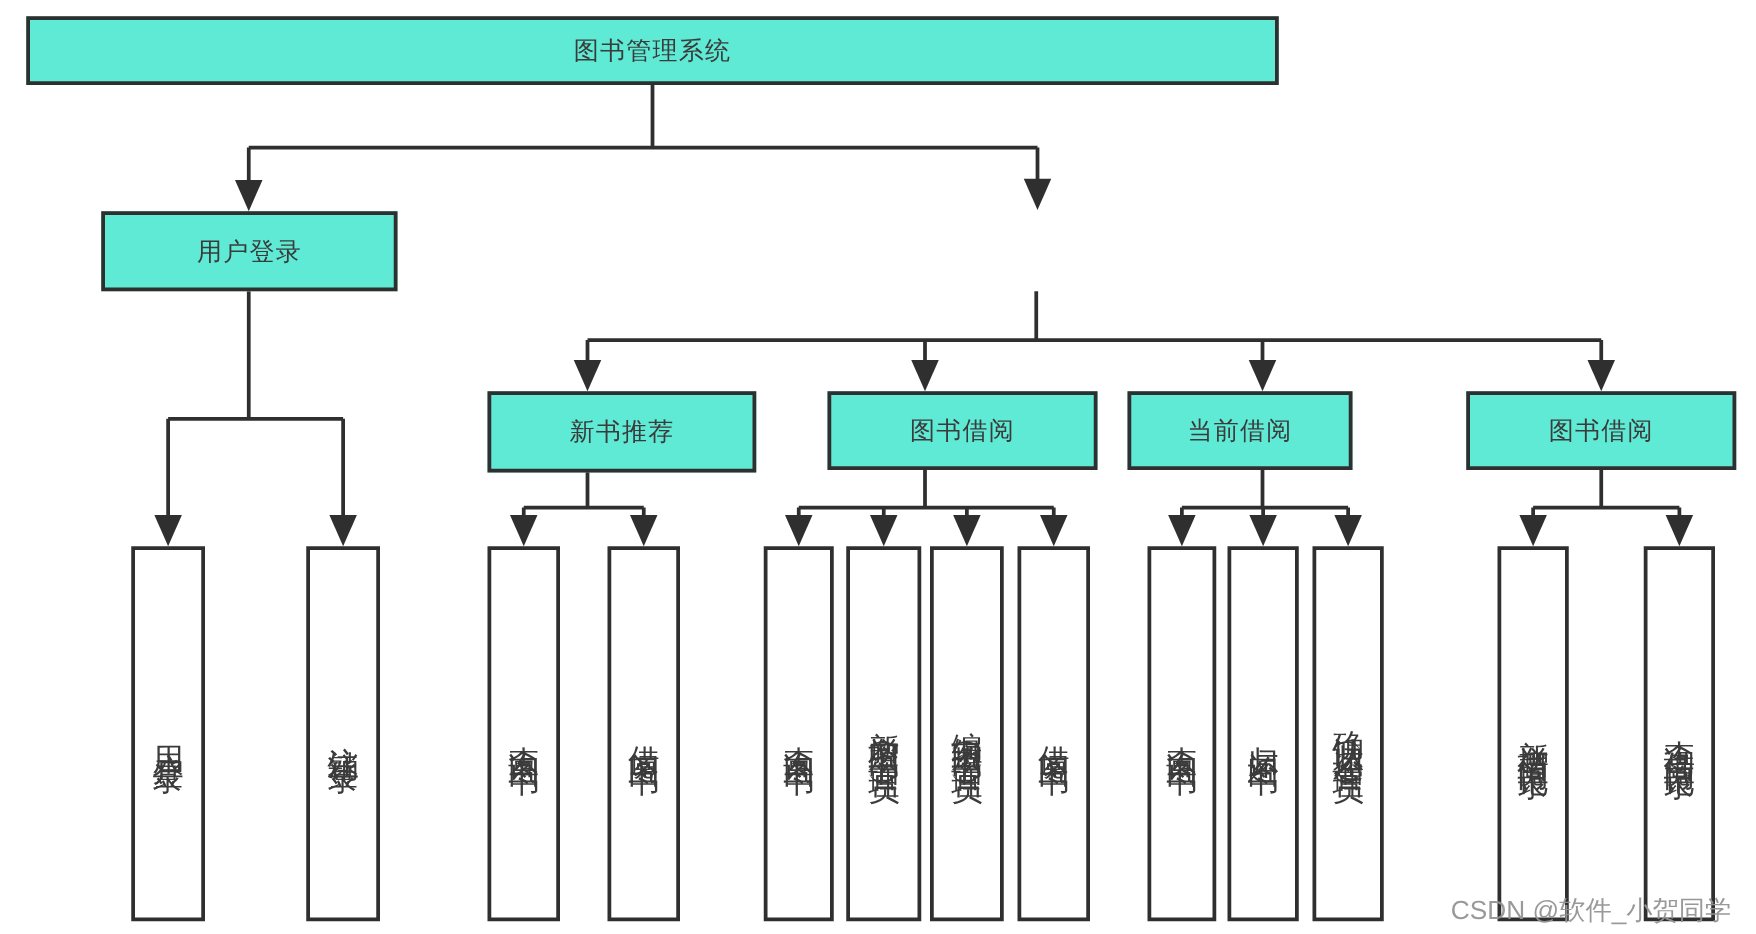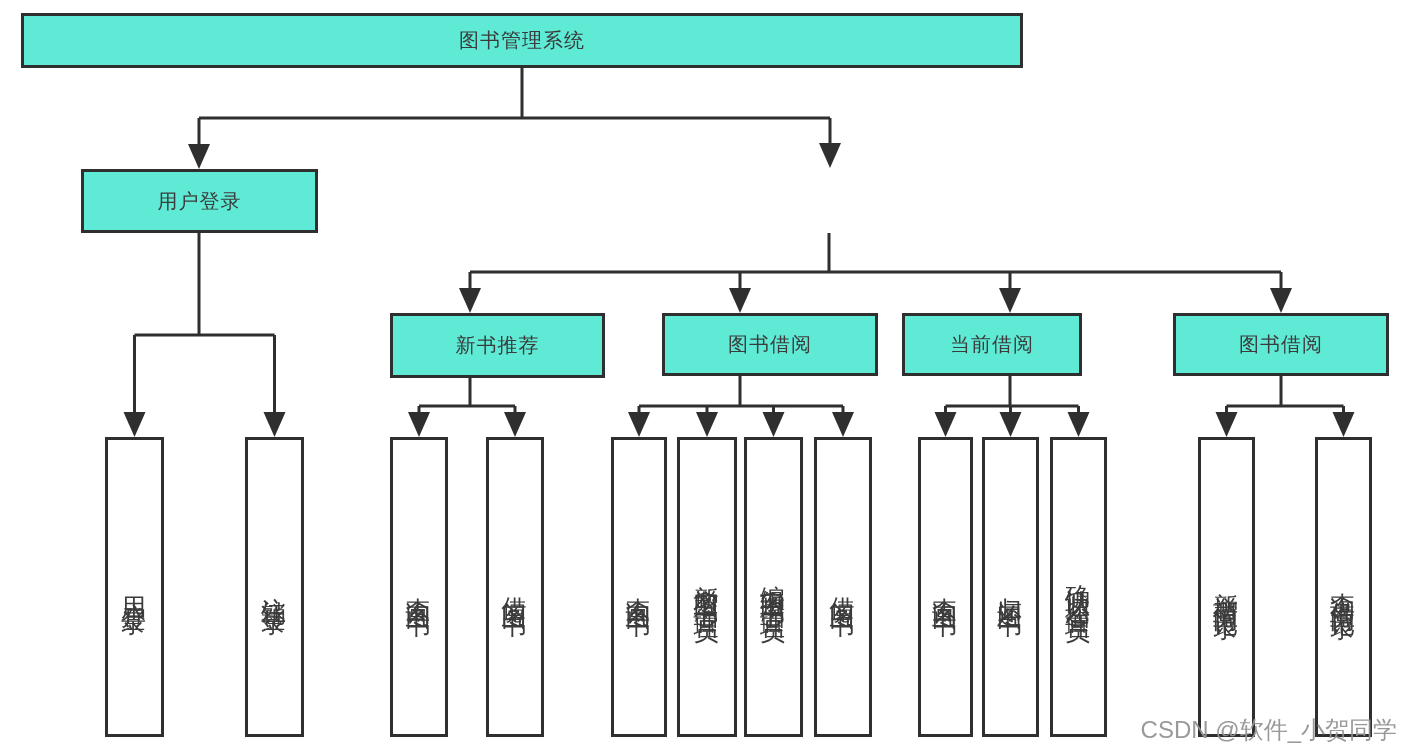--- a/index.html
+++ b/index.html
@@ -40,22 +40,22 @@
     writing-mode: vertical-rl;
     font-size: 25px;
     letter-spacing: 5px;
     color: #3b3b3b;
     top: 437px;
     height: 300px;
   }
   .watermark {
     position: absolute;
     top: 714px;
-    right: 8px;
-    font-size: 24px;
+    right: 20px;
+    font-size: 21px;
     color: rgba(148, 148, 148, 0.95);
     white-space: nowrap;
     z-index: 5;
   }
 </style>
 </head>
 <body>
 
 <div class="canvas">
 

